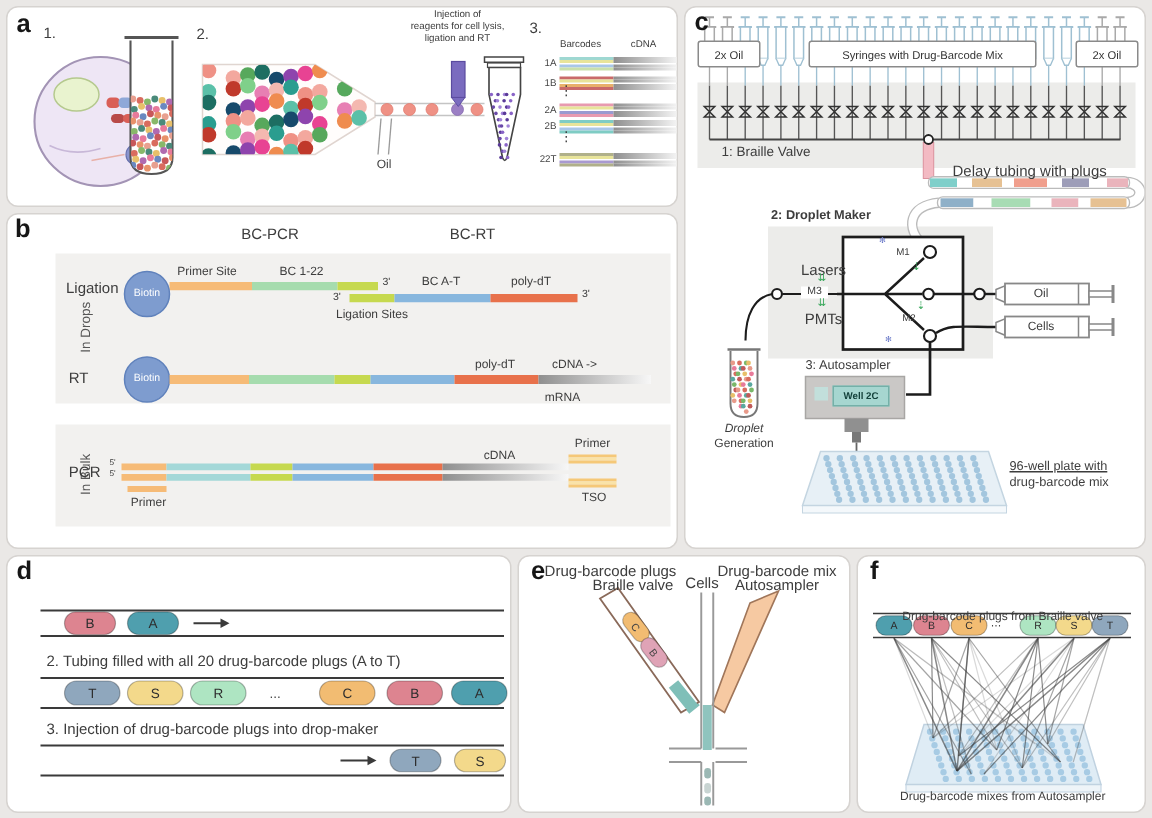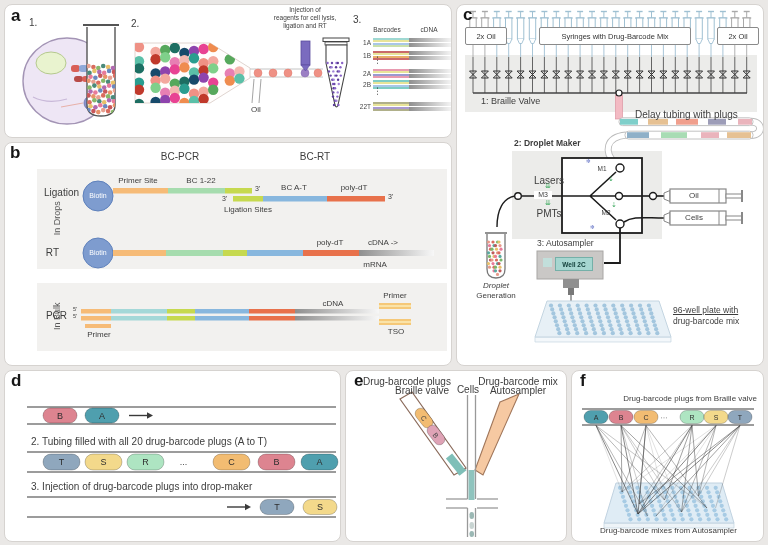--- a/index.html
+++ b/index.html
@@ -1112,17 +1112,17 @@
           <text x="92" y="48.66" text-anchor="middle" font-size="7" fill="#444">⋯</text>
           <rect x="108" y="39.5" width="24" height="13" rx="6.5" fill="#aee5c2" stroke="rgba(0,0,0,0.28)" stroke-width="0.8"></rect>
           <text x="120" y="48.66" text-anchor="middle" font-size="7" fill="#2e2e2e">R</text>
           <rect x="132" y="39.5" width="24" height="13" rx="6.5" fill="#f3d98b" stroke="rgba(0,0,0,0.28)" stroke-width="0.8"></rect>
           <text x="144" y="48.66" text-anchor="middle" font-size="7" fill="#2e2e2e">S</text>
           <rect x="156" y="39.5" width="24" height="13" rx="6.5" fill="#8fa7bd" stroke="rgba(0,0,0,0.28)" stroke-width="0.8"></rect>
           <text x="168" y="48.66" text-anchor="middle" font-size="7" fill="#2e2e2e">T</text>
         </g>
     </svg>
     <div class="lbl letter" style="left:8px;top:0px;">f</div>
-    <div class="lbl s8 ctr" style="left:8px;top:23px;width:177px;text-align:right;">Drug-barcode plugs from Braille valve</div>
+    <div class="lbl s8 ctr" style="left:8px;top:35px;width:177px;">Drug-barcode plugs from Braille valve</div>
     <div class="lbl s8 ctr" style="left:8px;top:155px;width:177px;">Drug-barcode mixes from Autosampler</div>
   </div>
 
 </div>
 
 </body></html>

